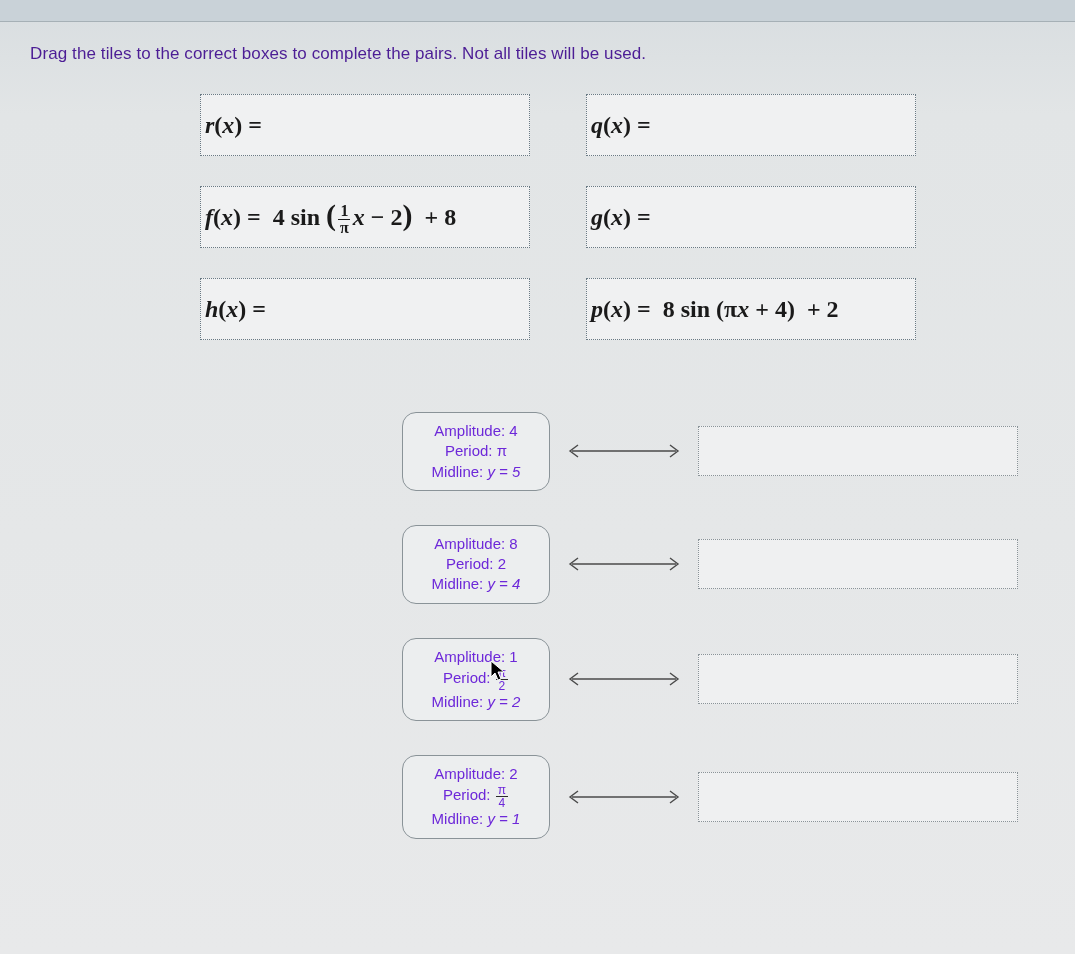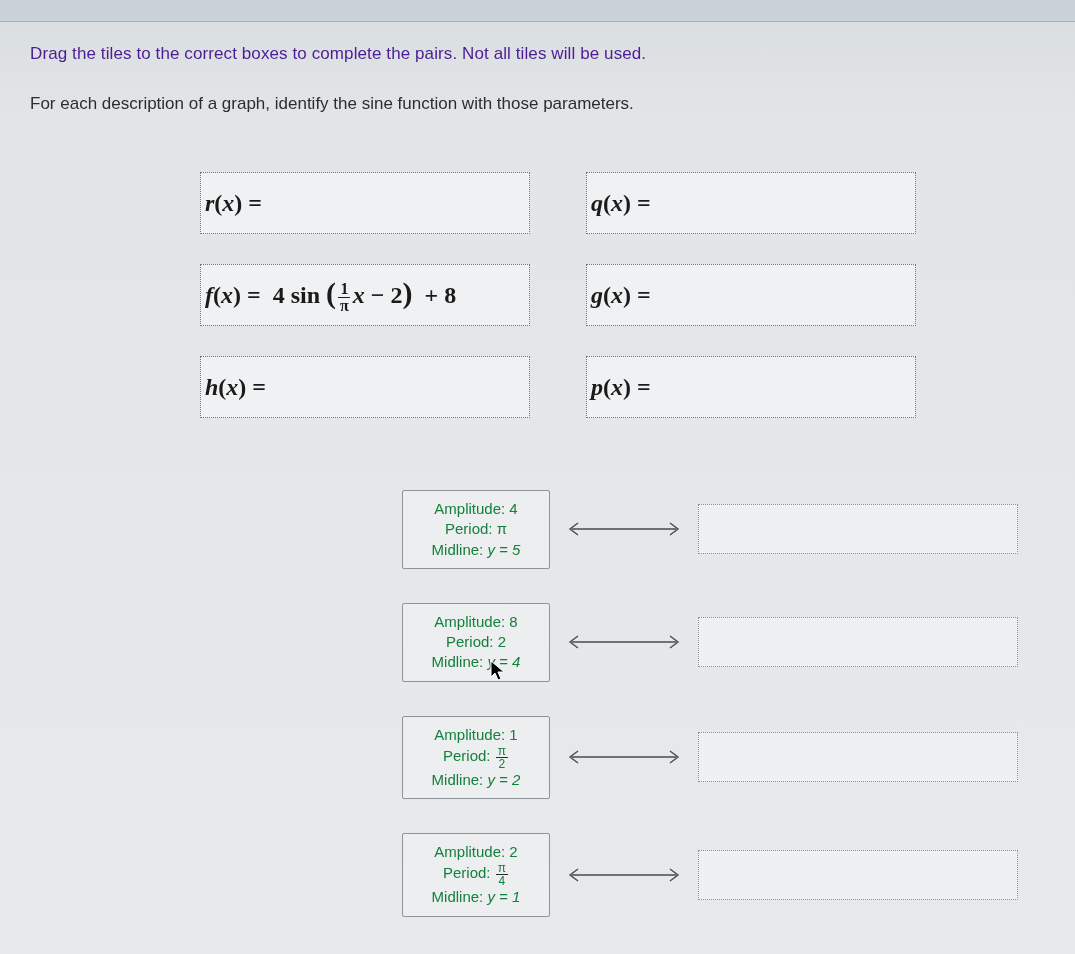--- a/index.html
+++ b/index.html
@@ -75,26 +75,26 @@
     gap: 34px;
     margin-left: 372px;
   }
   .pair {
     display: flex;
     align-items: center;
     gap: 14px;
   }
   .desc {
     border: 1.5px solid #8a9398;
-    border-radius: 2px;
+    border-radius: 14px;
     background: #eceeef;
     width: 148px;
     padding: 8px 28px;
     font-size: 15px;
-    color: #15803d;
+    color: #6d28d9;
     line-height: 1.35;
     text-align: center;
   }
   .desc .line { display:block; white-space:nowrap; }
   .desc .pfrac {
     display:inline-flex; flex-direction:column; align-items:center;
     font-size:12px; line-height:1; vertical-align:middle; margin:0 1px;
   }
   .desc .pfrac .n { border-bottom:1px solid #2b2b2b; padding:0 2px;}
   .desc .pfrac .d { padding:0 2px;}
@@ -125,21 +125,20 @@
   .cursor svg { width:18px; height:22px; }
 </style>
 </head>
 <body>
 
 <div class="topbar"></div>
 
 <div class="content">
 
   <p class="instr">Drag the tiles to the correct boxes to complete the pairs. Not all tiles will be used.</p>
-  <p class="subinstr">For each description of a graph, identify the sine function with those parameters.</p>
 
   <div class="tiles">
 
     <div class="tile" draggable="true">
       <span class="fn"><span>r</span><span class="rm">(</span><span>x</span><span class="rm">)</span></span>
       &nbsp;<span class="rm">=</span>&nbsp;&nbsp;
     </div>
 
     <div class="tile" draggable="true">
       <span class="fn"><span>q</span><span class="rm">(</span><span>x</span><span class="rm">)</span></span>
@@ -161,20 +160,21 @@
     </div>
 
     <div class="tile" draggable="true">
       <span class="fn"><span>h</span><span class="rm">(</span><span>x</span><span class="rm">)</span></span>
       &nbsp;<span class="rm">=</span>&nbsp;&nbsp;
     </div>
 
     <div class="tile" draggable="true">
       <span class="fn"><span>p</span><span class="rm">(</span><span>x</span><span class="rm">)</span></span>
       &nbsp;<span class="rm">=</span>&nbsp;&nbsp;
+      <span class="rm">8&nbsp;sin&nbsp;<span>(</span><span>π</span><span class="fn">x</span>&nbsp;<span>+</span>&nbsp;4<span>)</span>&nbsp;&nbsp;<span>+</span>&nbsp;2</span>
     </div>
 
   </div>
 
   <div class="pairs">
 
     <div class="pair">
       <div class="desc">
         <span class="line"><span>Amplitude:</span> <span>4</span></span>
         <span class="line"><span>Period:</span> <span>π</span></span>

